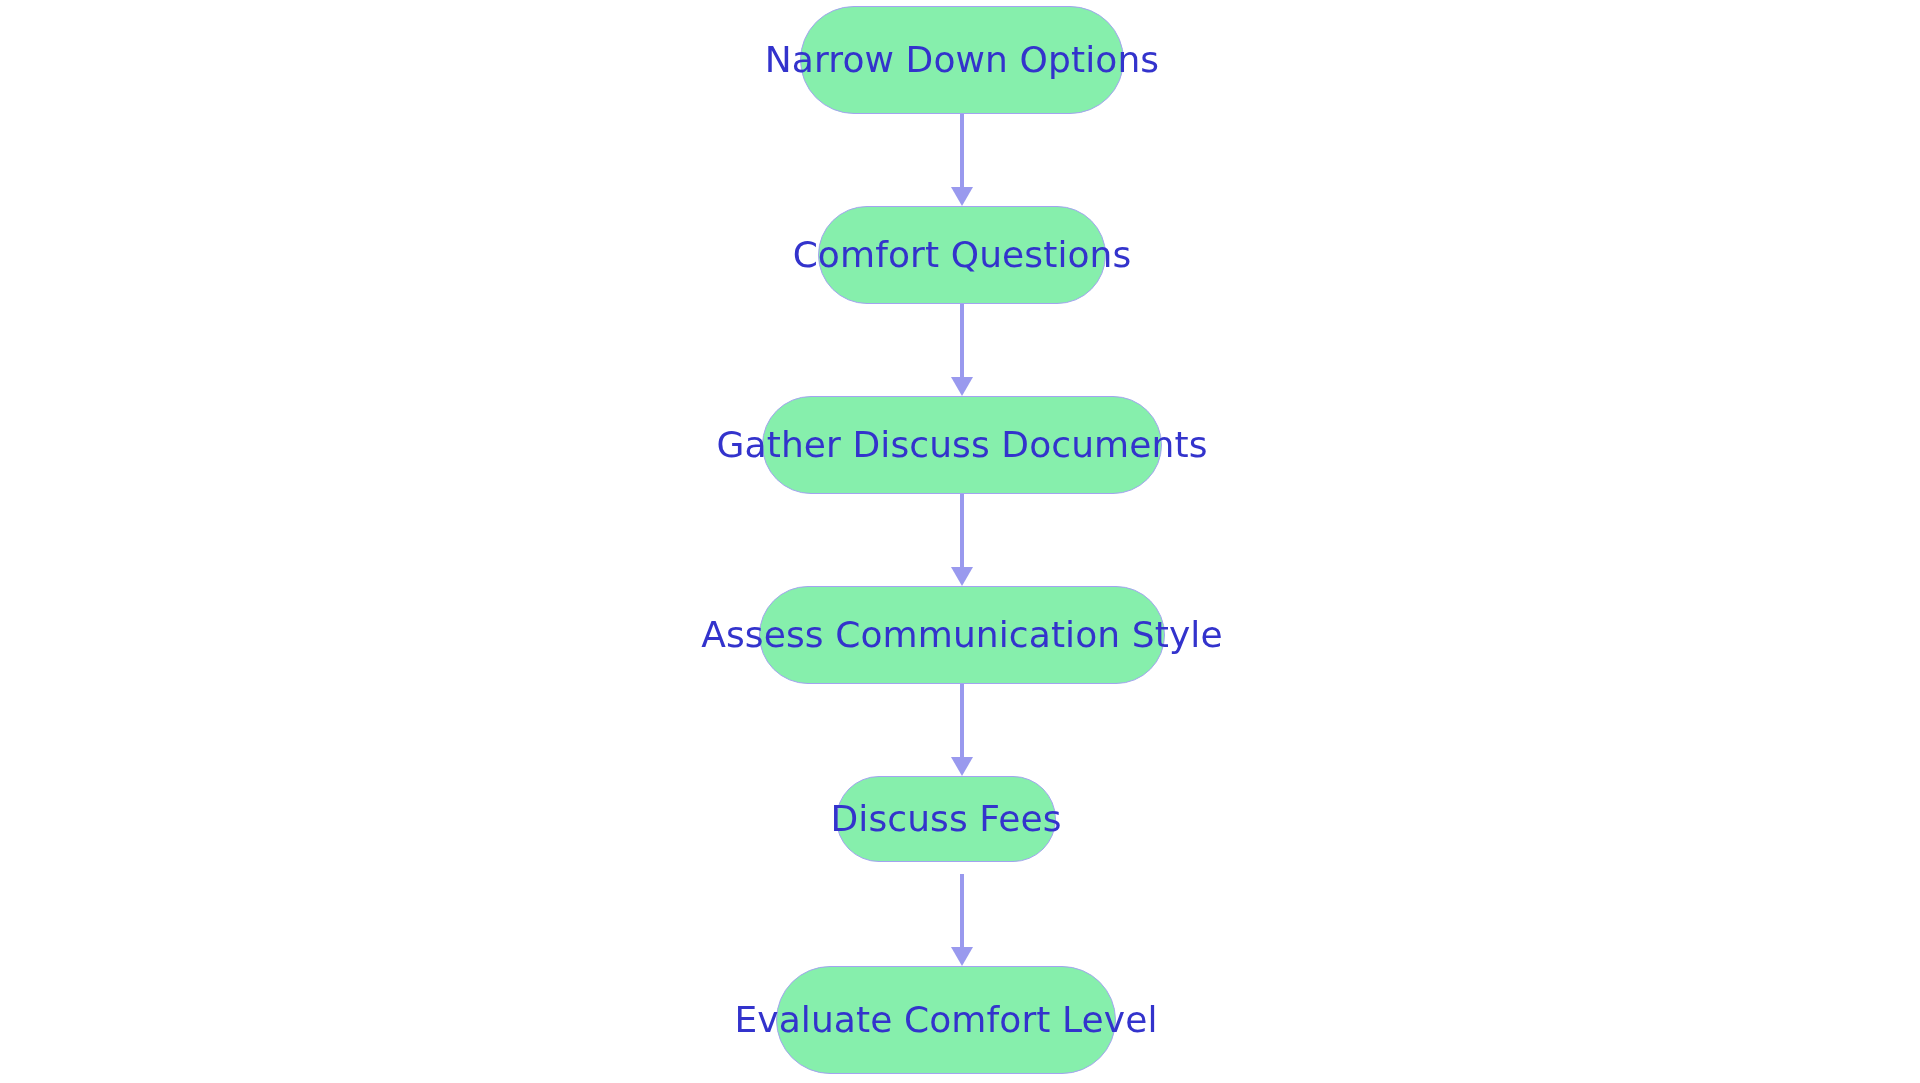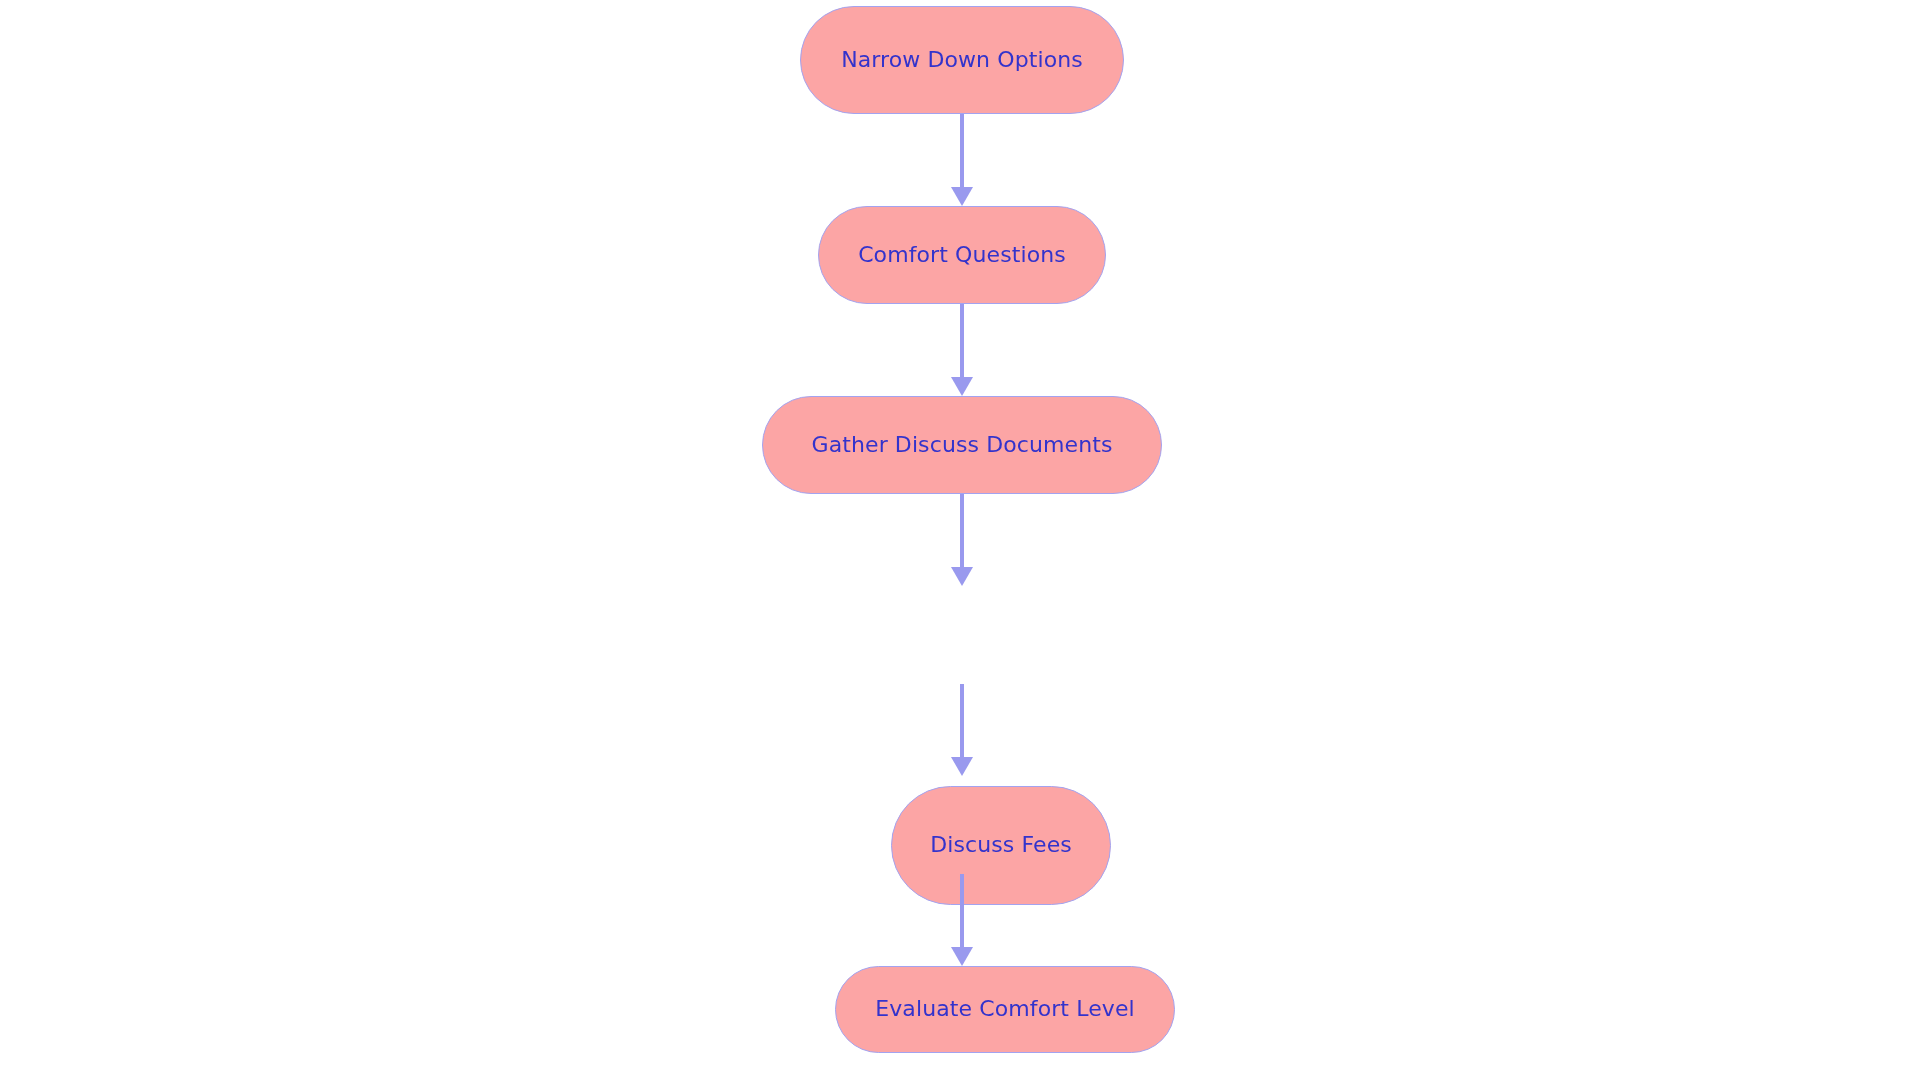--- a/index.html
+++ b/index.html
@@ -18,26 +18,26 @@
     width: 1920px;
     height: 1083px;
     background: #ffffff;
   }
   .flow-node {
     position: absolute;
     box-sizing: border-box;
     display: flex;
     align-items: center;
     justify-content: center;
-    background: #fca5a5;
+    background: #86efac;
     border: 1px solid #a3a3f0;
     border-radius: 999px;
     color: #3333cc;
     font-family: "DejaVu Sans", "Liberation Sans", sans-serif;
-    font-size: 22px;
+    font-size: 36px;
     font-weight: 400;
     letter-spacing: 0.1px;
     white-space: nowrap;
     line-height: 1;
   }
   .flow-node-label {
     display: block;
     padding-bottom: 1px;
   }
   .flow-edge {
@@ -78,32 +78,35 @@
 
   <div class="flow-node" style="left:762px; top:396px; width:400px; height:98px;">
     <span class="flow-node-label">Gather Discuss Documents</span>
   </div>
 
   <svg class="flow-edge" style="left:944px; top:494px; width:36px; height:92px;" viewBox="0 0 36 92">
     <line class="flow-edge-line" x1="18" y1="0" x2="18" y2="78"></line>
     <polygon class="flow-edge-head" points="7,73 29,73 18,92"></polygon>
   </svg>
 
+  <div class="flow-node" style="left:759px; top:586px; width:406px; height:98px;">
+    <span class="flow-node-label">Assess Communication Style</span>
+  </div>
 
   <svg class="flow-edge" style="left:944px; top:684px; width:36px; height:92px;" viewBox="0 0 36 92">
     <line class="flow-edge-line" x1="18" y1="0" x2="18" y2="78"></line>
     <polygon class="flow-edge-head" points="7,73 29,73 18,92"></polygon>
   </svg>
 
-  <div class="flow-node" style="left:891px; top:776px; width:220px; height:119px;margin-top:10px;">
+  <div class="flow-node" style="left:836px; top:776px; width:220px; height:86px;">
     <span class="flow-node-label">Discuss Fees</span>
   </div>
 
   <svg class="flow-edge" style="left:944px; top:874px; width:36px; height:92px;" viewBox="0 0 36 92">
     <line class="flow-edge-line" x1="18" y1="0" x2="18" y2="78"></line>
     <polygon class="flow-edge-head" points="7,73 29,73 18,92"></polygon>
   </svg>
 
-  <div class="flow-node" style="left:835px; top:966px; width:340px; height:87px;align-items:center;">
+  <div class="flow-node" style="left:776px; top:966px; width:340px; height:108px;align-items:center;">
     <span class="flow-node-label">Evaluate Comfort Level</span>
   </div>
 
 </div>
 
 </body></html>

